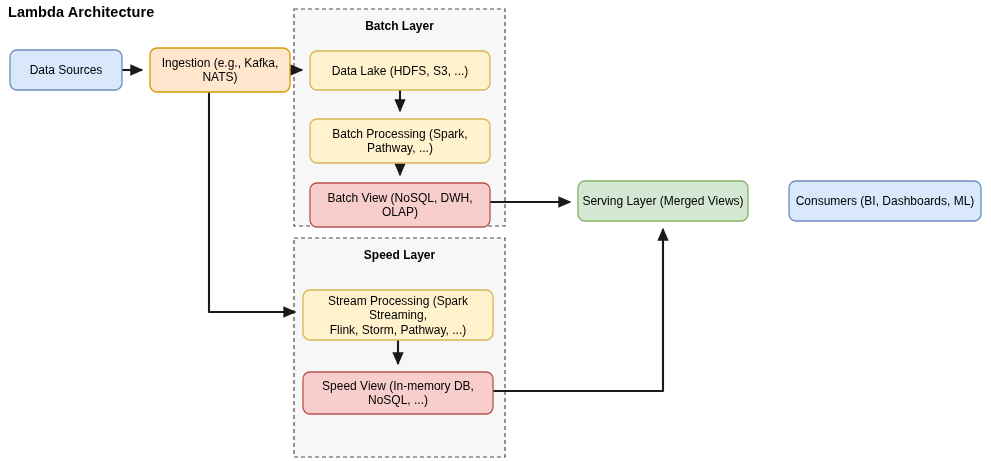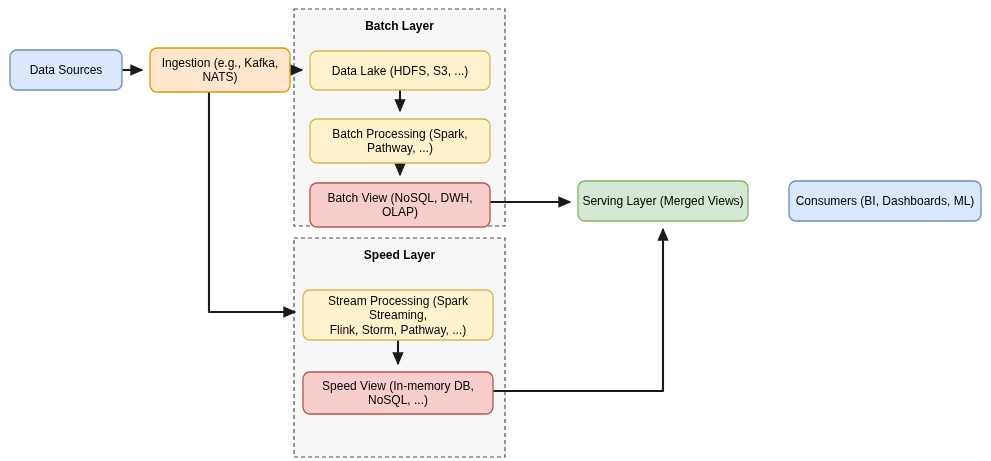--- a/index.html
+++ b/index.html
@@ -56,20 +56,21 @@
     stroke-linejoin: round;
     stroke-linecap: butt;
   }
   .node-rect { stroke-width: 1.3; }
 </style>
 </head>
 <body>
 
 <div id="diagram-root">
 
+  <div class="page-title">Lambda Architecture</div>
 
   <svg id="diagram-svg" width="991" height="461" viewBox="0 0 991 461">
     <defs>
       <marker id="arrowhead" viewBox="0 0 10 10" refX="9" refY="5" markerWidth="6.2" markerHeight="6.2" orient="auto-start-reverse">
         <path d="M 0 0.6 L 10 5 L 0 9.4 z" fill="#1a1a1a"></path>
       </marker>
     </defs>
     <g id="groups-layer">
         <g>
           <rect x="294" y="9" width="211" height="217" class="grp-box" fill="#f7f7f7" stroke="#4d4d4d"></rect>

